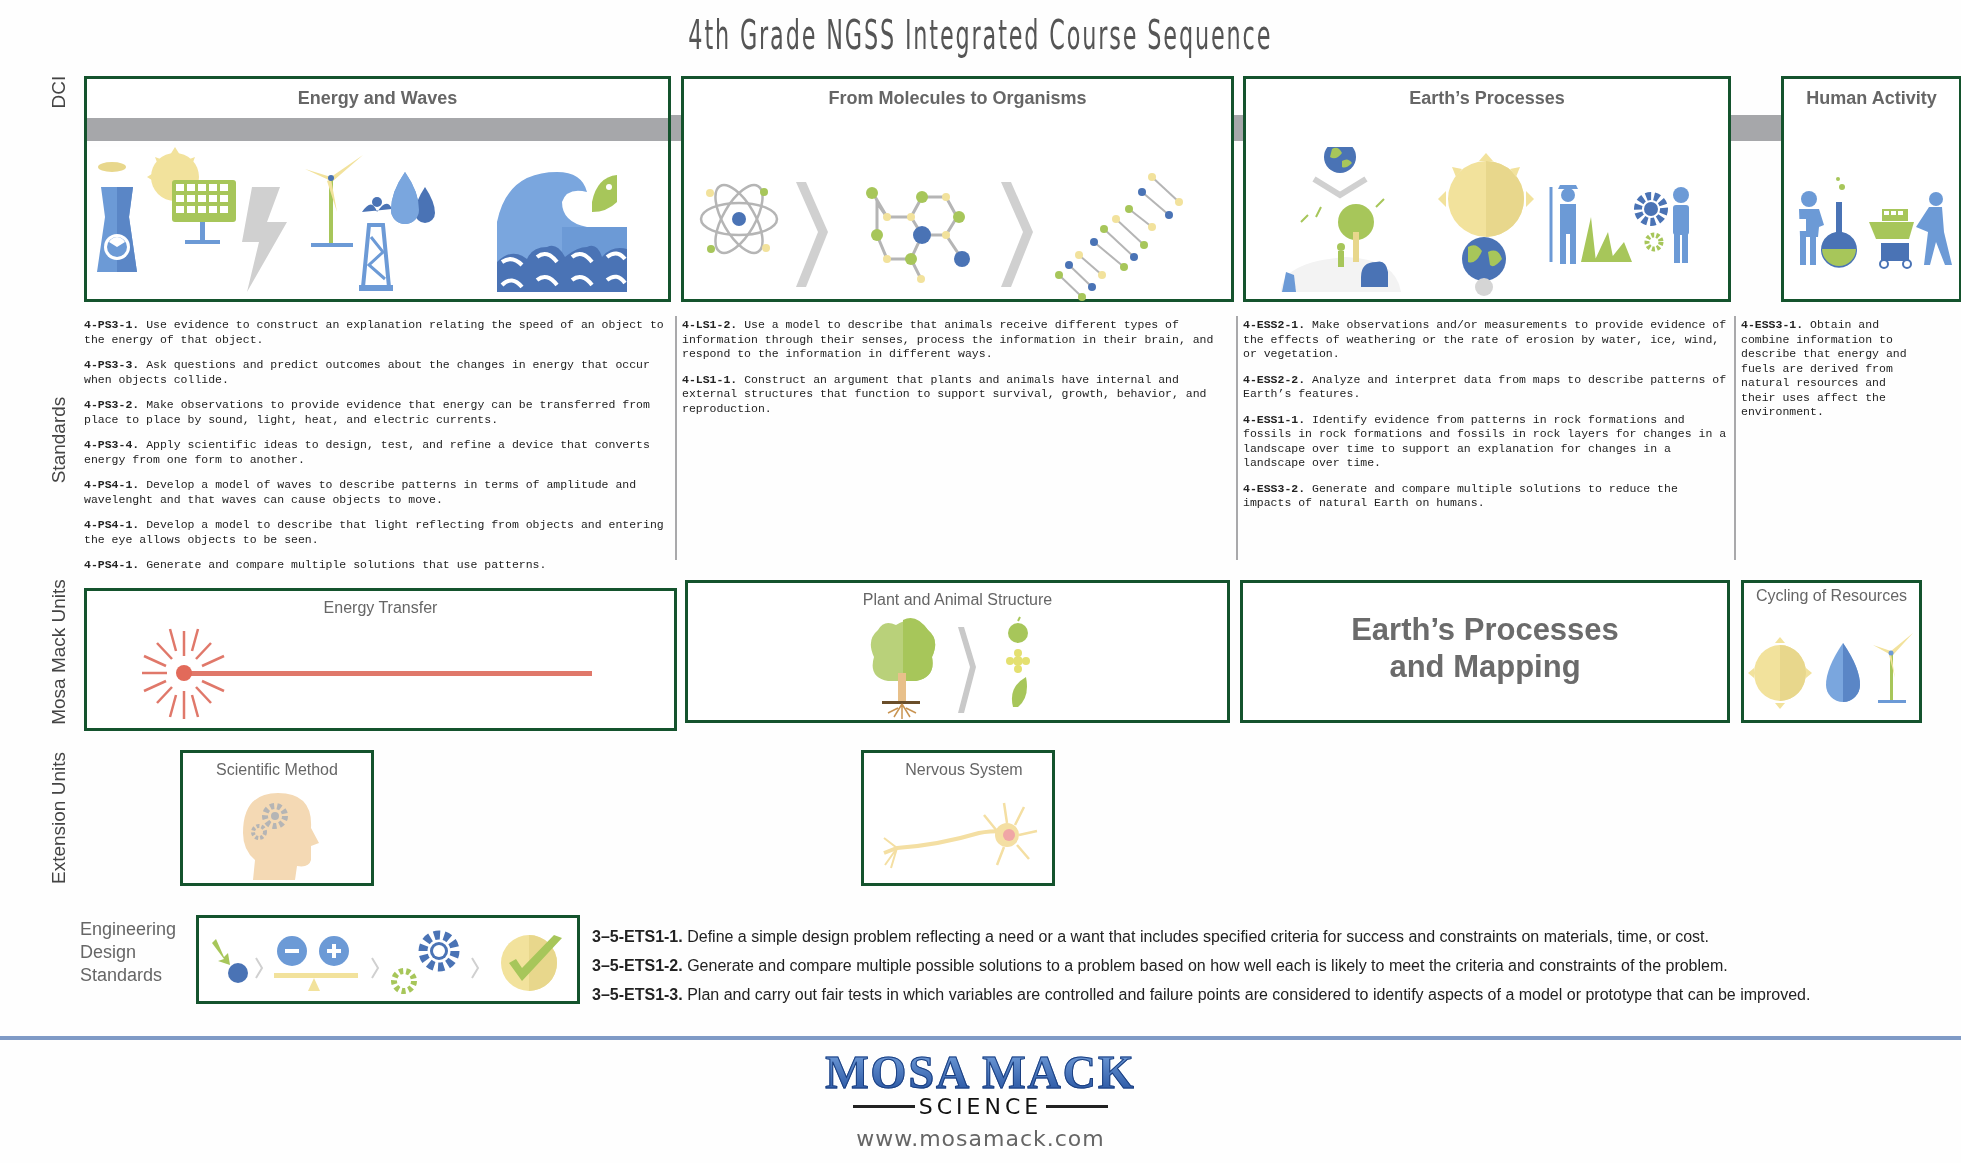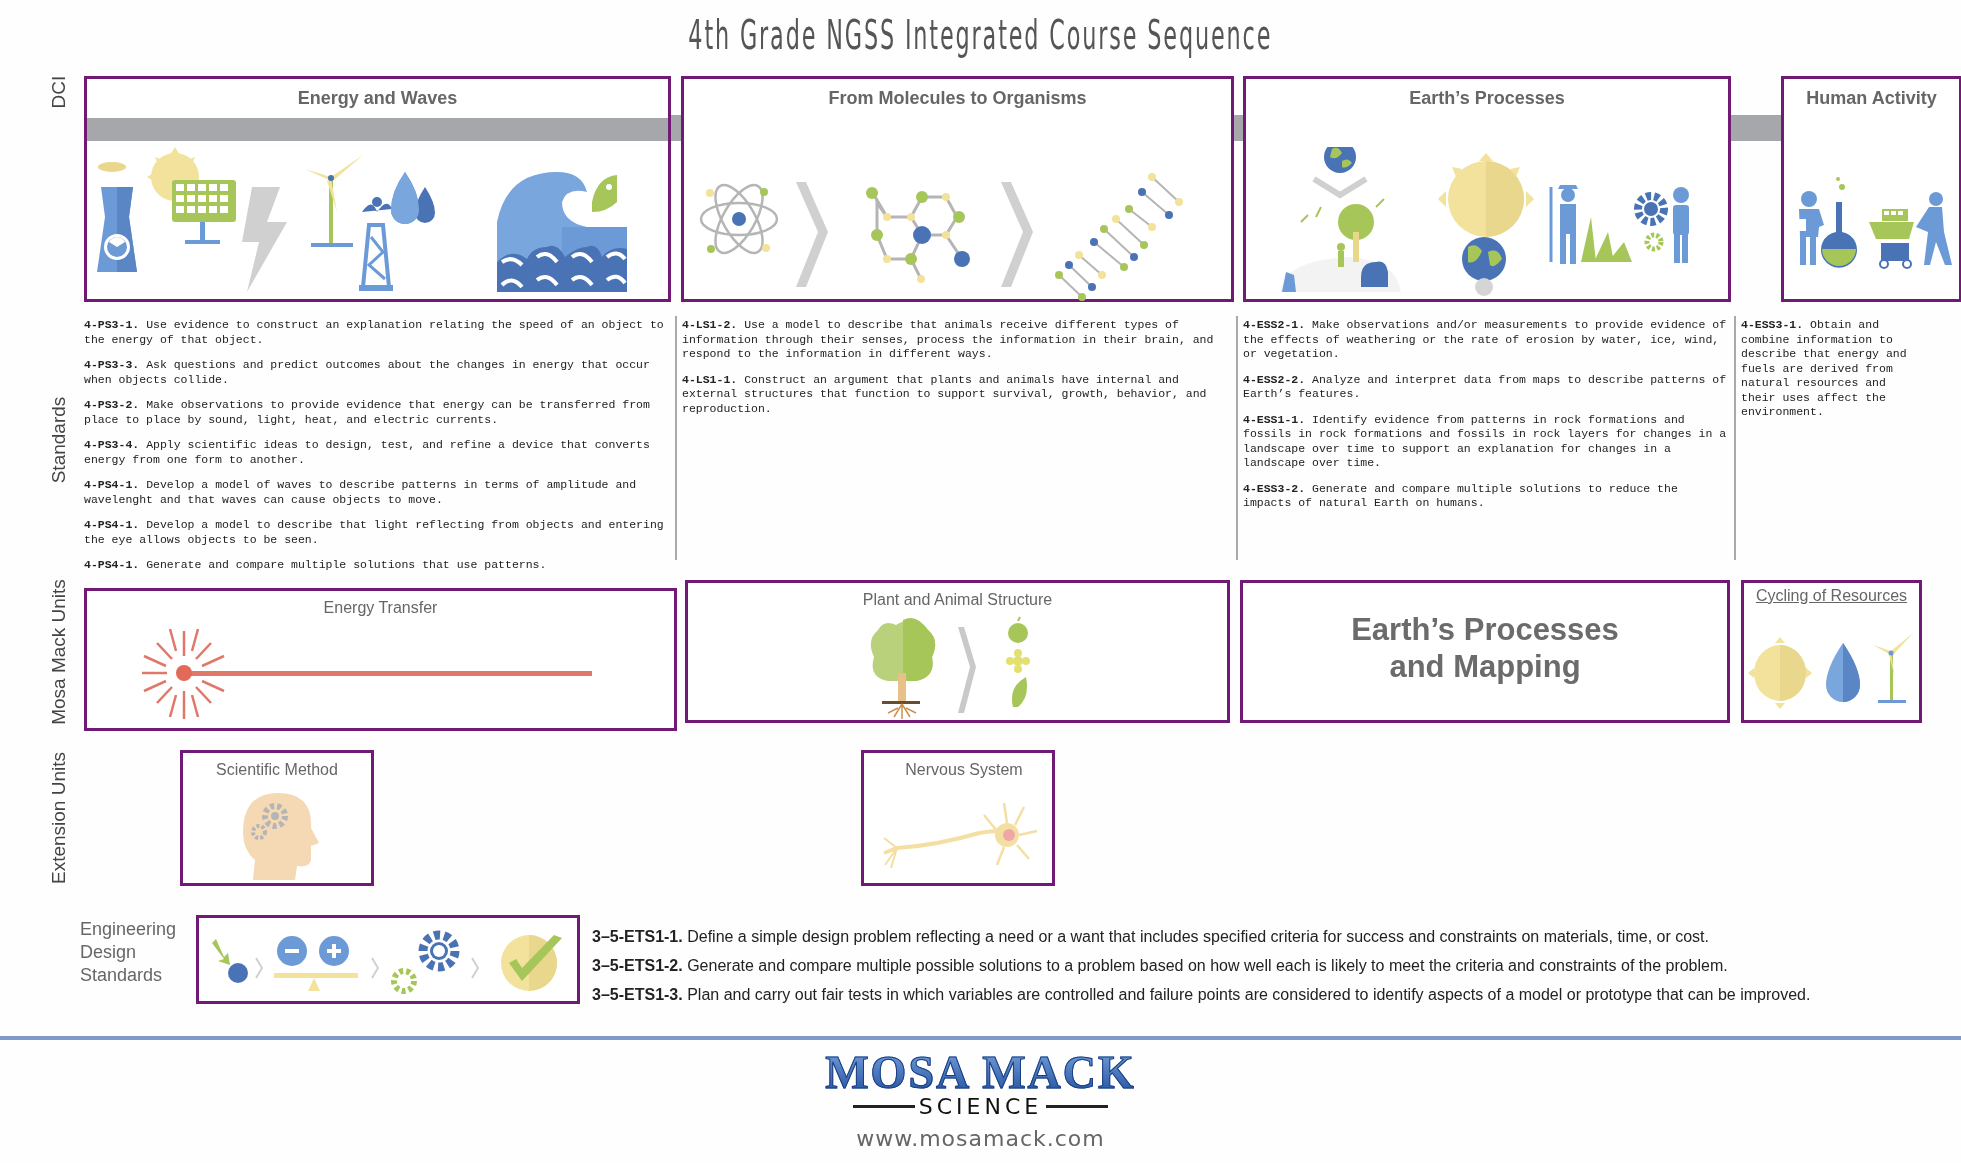--- a/index.html
+++ b/index.html
@@ -1,21 +1,21 @@
 <!DOCTYPE html>
 <html><head>
 <meta charset="utf-8">
 <style>
   * { box-sizing: border-box; margin: 0; padding: 0; }
   html, body { width: 1961px; height: 1163px; background: #fefefe; overflow: hidden; }
   body { position: relative; font-family: "Liberation Sans", sans-serif; color: #222; }
   .abs { position: absolute; }
   .title { left: 0; width: 1961px; top: 12px; text-align: center; font-family: "DejaVu Sans Condensed", "DejaVu Sans", sans-serif; font-weight: 200; font-size: 40px; letter-spacing: 3px; color: #555; transform: scaleX(0.62); transform-origin: 980px 0; }
   .rowlabel { font-size: 19px; color: #444; transform: rotate(-90deg); transform-origin: center center; white-space: nowrap; text-align: center; }
-  .box { border: 3px solid #701a75; background: #fff; }
+  .box { border: 3px solid #14532d; background: #fff; }
   .dci-head { height: 39px; display: flex; align-items: center; justify-content: center; font-size: 18px; font-weight: bold; color: #666; }
   .icons { position: absolute; left: 0; right: 0; top: 68px; bottom: 0; }
   .stds { font-family: Liberation Mono, monospace; font-size: 11.5px; line-height: 14.5px; color: #222; }
   .stds p { margin-bottom: 11px; }
   .stds b { font-weight: bold; }
   .divider { width: 2px; background: #a9a9ab; }
   .unit-title { text-align: center; font-size: 16px; color: #666; margin-top: 8px; }
   .ext-title { text-align: center; font-size: 16px; color: #666; margin-top: 8px; }
   .big-unit { font-size: 31px; font-weight: bold; color: #6b6b6b; text-align: center; line-height: 37px; }
   .eng-label { font-size: 18px; color: #666; line-height: 23px; }
@@ -360,21 +360,21 @@
     <path d="M155 92 Q150 72 168 62 Q172 82 160 92 Z" fill="#a7c65a"></path>
   </svg>
 </div>
 
 <div class="abs box" style="left:1240px; top:580px; width:490px; height:143px;">
   <div class="big-unit" style="margin-top:28px;">Earth’s Processes</div>
   <div class="big-unit">and Mapping</div>
 </div>
 
 <div class="abs box" style="left:1741px; top:580px; width:181px; height:143px;">
-  <div class="unit-title" style="margin-top:4px; font-size:16px;text-decoration:underline;">Cycling of Resources</div>
+  <div class="unit-title" style="margin-top:4px; font-size:16px;">Cycling of Resources</div>
   <svg class="abs" style="left:4px; top:40px;" width="170" height="95" viewBox="0 0 170 95">
     <ellipse cx="32" cy="50" rx="26" ry="28" fill="#f2e29c"></ellipse>
     <path d="M32 22 A26 28 0 0 1 32 78 Z" fill="#e8d78c"></path>
     <g fill="#f2e29c">
         <polygon points="32,14 37,20 27,20"></polygon>
         <polygon points="32,86 37,80 27,80"></polygon>
         <polygon points="0,50 6,45 6,55"></polygon>
         <polygon points="64,50 58,45 58,55"></polygon>
       </g>
     <path d="M95 20 Q112 45 112 62 A17 17 0 0 1 78 62 Q78 45 95 20Z" fill="#7aa6de"></path>

